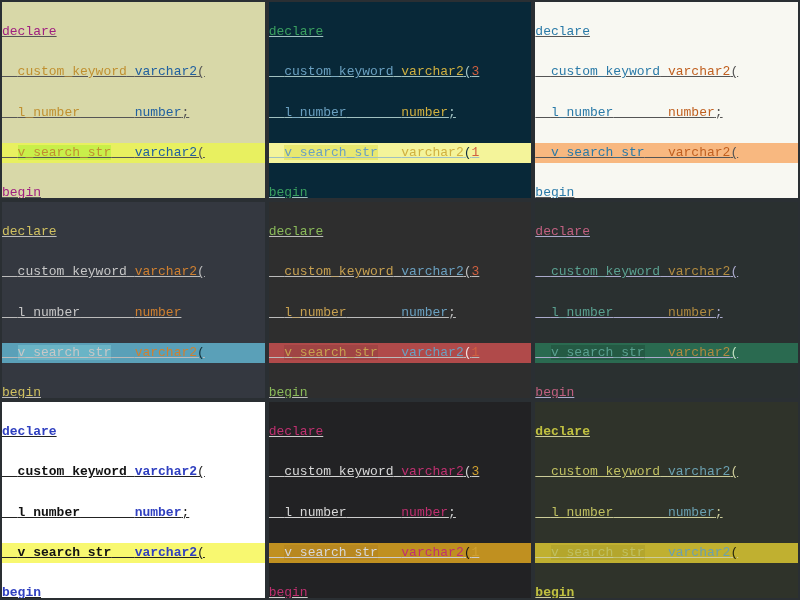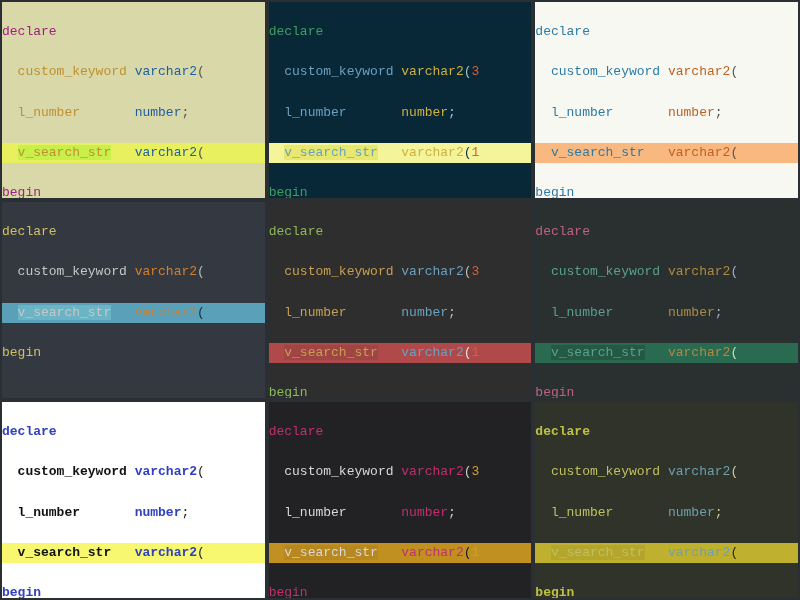--- a/index.html
+++ b/index.html
@@ -14,20 +14,21 @@
     grid-template-columns: repeat(3, 1fr);
     grid-template-rows: repeat(3, 1fr);
     gap: 4px;
     padding: 2px;
   }
   .panel {
     overflow: hidden;
     line-height: 1.55;
     white-space: pre;
     position: relative;
+    text-decoration: underline;
   }
   .line { display: block; }
   .kw     { } 
   .ident  { }
   .type   { }
   .num    { }
   .hl     { }
 
   
   .p0 { background:#d8d8a8; color:#555; }
@@ -120,20 +121,21 @@
 <span class="line"><span class="kw">begin</span></span>
 
 
 
 
 </div>
 
 <div class="panel p3">
 <span class="line"><span class="kw">declare</span></span>
 <span class="line"><span>  </span><span class="ident">custom_keyword</span><span> </span><span class="type">varchar2</span><span>(</span></span>
+<span class="line"><span>  </span><span class="ident">l_number</span><span>       </span><span class="type">number</span></span>
 <span class="line hl"><span>  </span><span class="ident mark">v_search_str</span><span>   </span><span class="type">varchar2</span><span>(</span></span>
 <span class="line"><span class="kw">begin</span></span>
 
 
 
 
 </div>
 
 <div class="panel p4">
 <span class="line"><span class="kw">declare</span></span>

